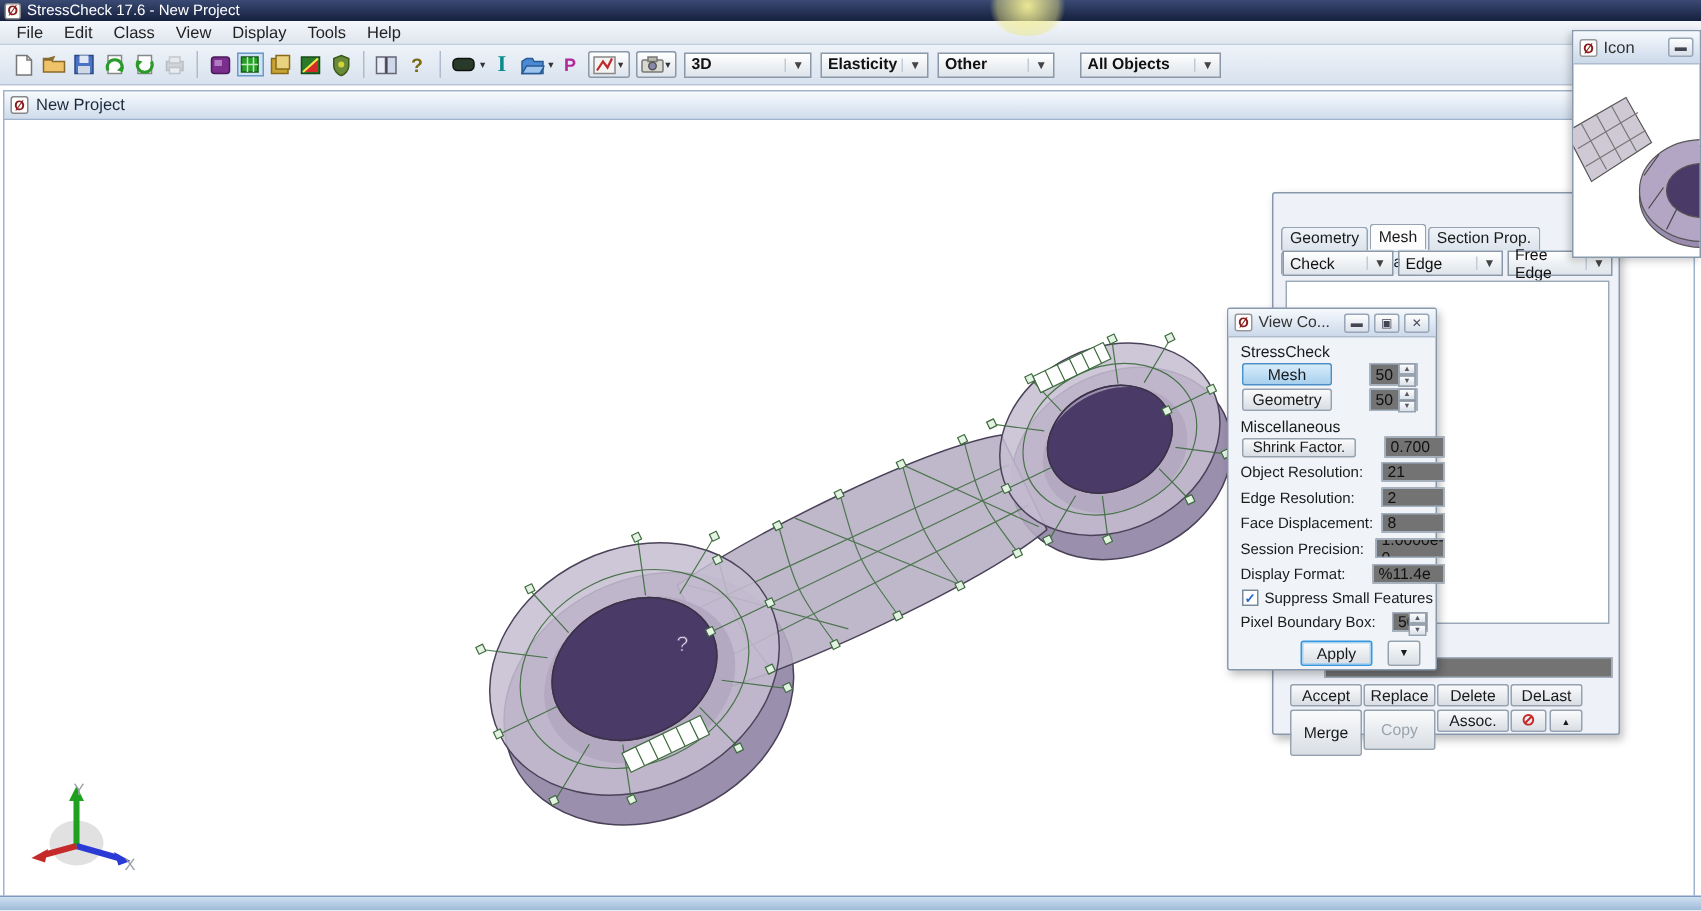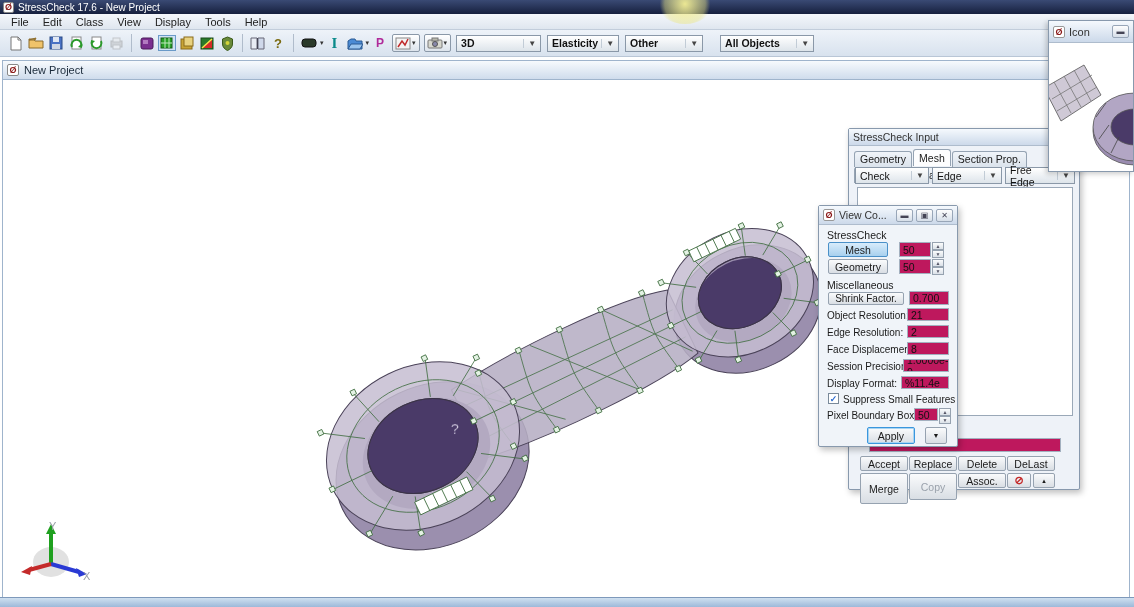--- a/index.html
+++ b/index.html
@@ -50,22 +50,22 @@
     border-radius:2px; font-size:10.5px; color:#1a1a1a; }
   .dlg-title { height:18px; background:linear-gradient(#f5f9fd,#ccd9ea); border-bottom:1px solid #aebccd;
     display:flex; align-items:center; padding:0 4px; color:#333; }
   .dlg-title .logo { width:12px; height:12px; background:#fff; border:1px solid #999; border-radius:2px;
     color:#8b1a1a; font-weight:bold; font-size:9px; line-height:10px; text-align:center; margin-right:4px; }
   .winbtn { width:17px; height:13px; border:1px solid #98a6b8; background:linear-gradient(#fdfdfd,#d7dfe9);
     border-radius:2px; font-size:8px; line-height:11px; text-align:center; color:#445; margin-left:3px; }
   .btn { position:absolute; background:linear-gradient(#fafbfc,#d9dee4); border:1px solid #96a2b0; border-radius:2px;
     font-size:10.5px; color:#1a1a1a; text-align:center; font-family:"Liberation Sans",sans-serif; }
   .btn.disabled { color:#9aa2ac; }
-  .field { position:absolute; background:#be185d; border:1px solid #a3b0bf; font-size:10.5px; padding:0 3px;
-    color:#111; display:flex; align-items:center; }
+  .field { position:absolute; background:#737373; border:1px solid #a3b0bf; font-size:10.5px; padding:0 3px;
+    color:#111; display:flex; align-items:center;margin-left:14px; }
   .spin { position:absolute; width:12px; display:flex; flex-direction:column; }
   .spin div { flex:1; border:1px solid #96a2b0; background:linear-gradient(#fbfcfd,#dbe1e8); font-size:5px;
     line-height:6px; text-align:center; color:#556; }
   .lbl { position:absolute; color:#1a1a1a; white-space:nowrap; }
   .tab { display:inline-block; padding:1px 5px 2px; border:1px solid #95a3b3; border-bottom:none;
     background:linear-gradient(#f0f4f9,#dbe3ec); border-radius:3px 3px 0 0; margin-right:1px; font-size:10.5px; }
   .tab.active { background:#fdfdfe; padding-top:2px; position:relative; top:-1px; font-weight:normal; }
   .checkbox { position:absolute; width:11px; height:11px; background:#fff; border:1px solid #7a8a9a;
     font-size:9px; line-height:10px; text-align:center; color:#2a6ad0; font-weight:bold; }
 
@@ -339,24 +339,20 @@
       <path d="M5 39 L22 70 M15 33 L32 64 M25 27 L42 58 M3 56 L43 32 M8 68 L48 44" stroke="#777" fill="none"></path>
       <ellipse cx="86" cy="88" rx="42" ry="34" fill="#9a8cb0"></ellipse>
       <ellipse cx="86" cy="84" rx="42" ry="34" fill="#b2a6c4"></ellipse>
       <ellipse cx="86" cy="84" rx="24" ry="18" fill="#4a3a68"></ellipse>
       <path d="M47 74 L57 60 M50 96 L60 82 M62 110 L70 94" stroke="#444"></path>
     </g>
   </svg>
 </div>
 
 <div class="dlg" style="left:848px;top:128px;width:232px;height:362px;z-index:30">
-  <div class="dlg-title" style="height:17px">
-    <span>StressCheck Input</span>
-    <div class="winbtn" style="margin-left:auto;width:13px;height:11px">▫</div>
-  </div>
   <div style="position:absolute;left:5px;top:21px;right:5px">
     <span class="tab">Geometry</span><span class="tab active">Mesh</span><span class="tab">Section Prop.</span><span class="tab">Thickness</span><span class="tab">Mat</span><span class="tab" style="padding:1px 2px;font-size:7px">◂</span><span class="tab" style="padding:1px 2px;font-size:7px">▸</span>
   </div>
   <div class="combo" style="position:absolute;left:6px;top:38px;width:74px">
     <span>Check</span>
       <span class="arr">▼</span>
     </div>
   <div class="combo" style="position:absolute;left:83px;top:38px;width:70px">
     <span>Edge</span>
       <span class="arr">▼</span>

